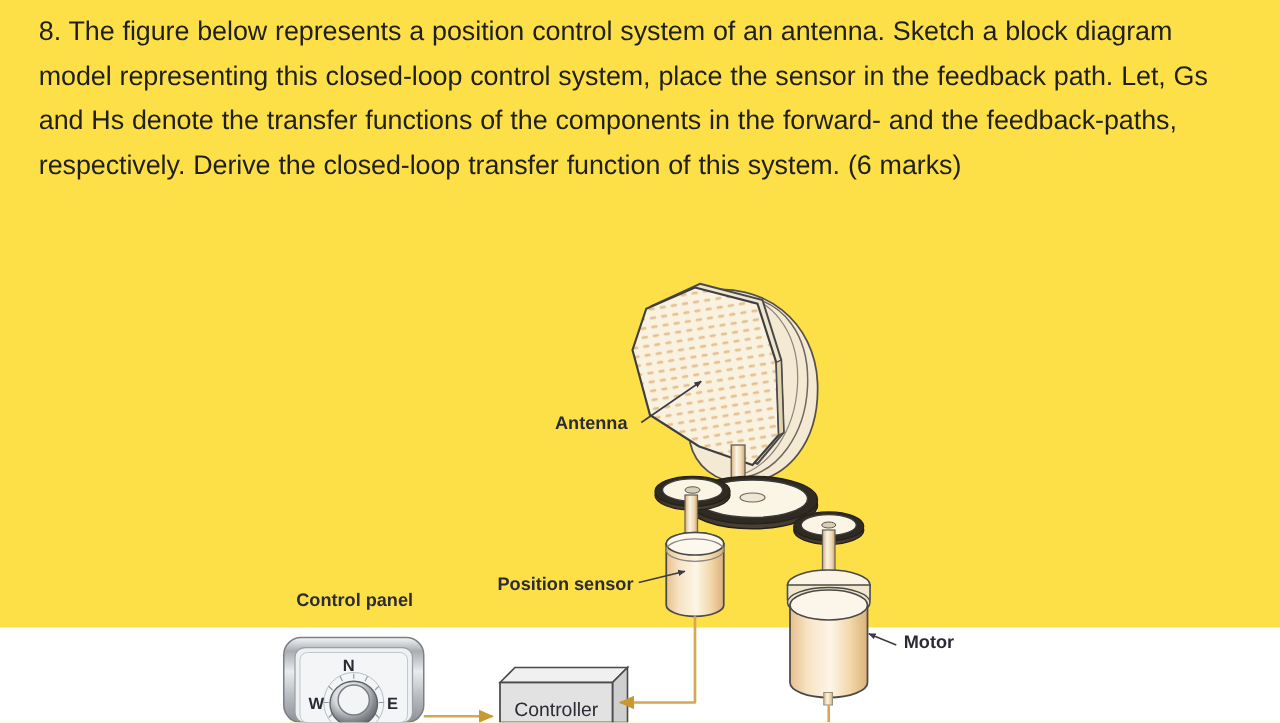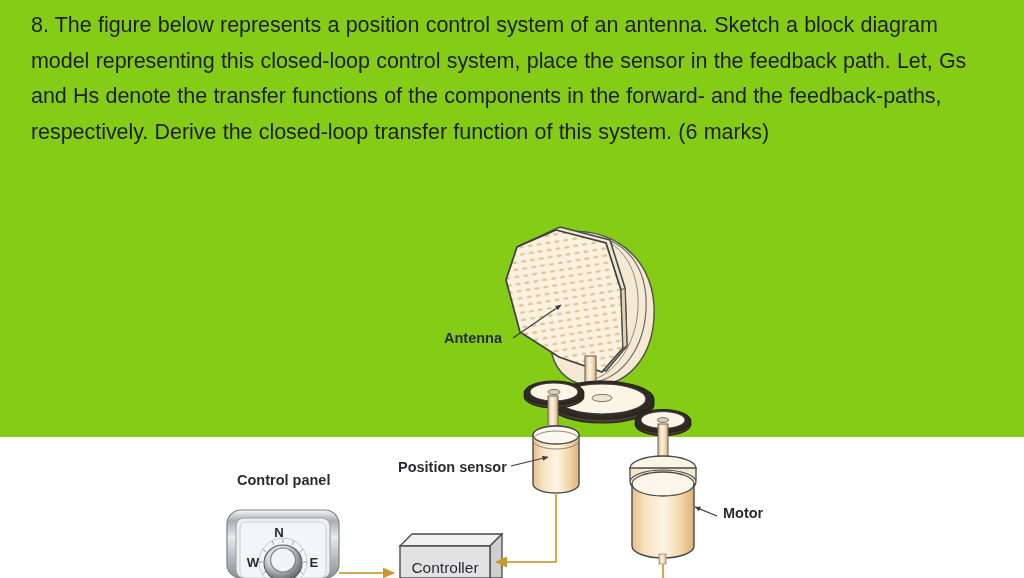--- a/index.html
+++ b/index.html
@@ -11,22 +11,22 @@
   body {
     width: 1024px;
     height: 578px;
     overflow: hidden;
     font-family: "Liberation Sans", sans-serif;
     color: #1a1a1a;
   }
   #page {
     position: relative;
     width: 1024px;
-    height: 437px;
-    background: #84cc16;
+    height: 502px;
+    background: #fde047;
   }
   
   #question-text {
     position: absolute;
     left: 31px;
     top: 8px;
     width: 945px;
     font-size: 21.5px;
     line-height: 35.6px;
     color: #1f1f1f;

